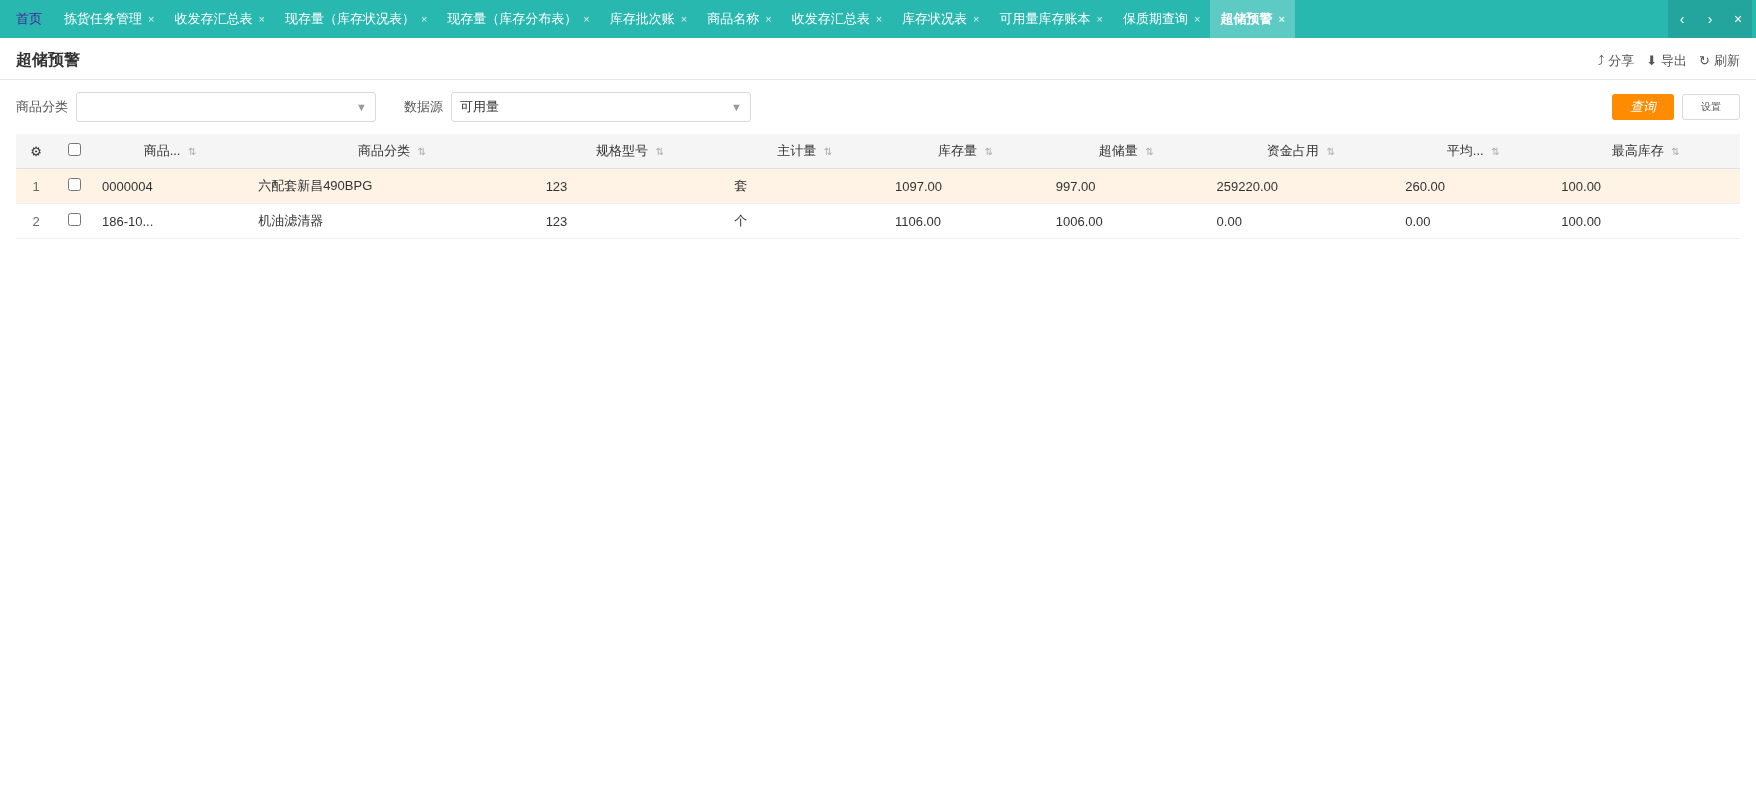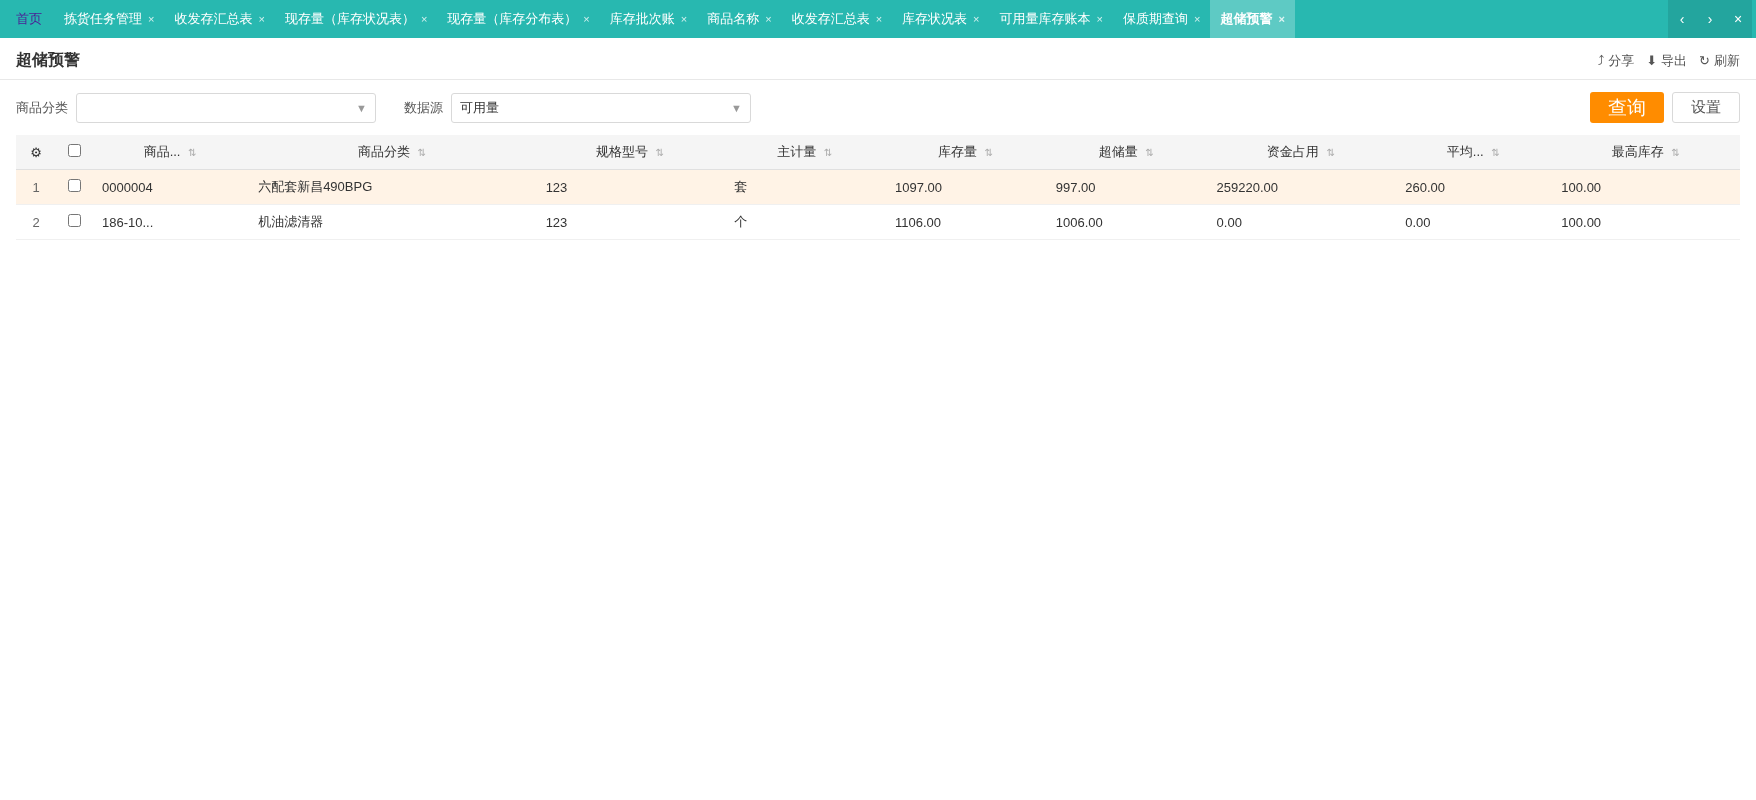--- a/index.html
+++ b/index.html
@@ -121,30 +121,31 @@
       margin-left: auto;
       display: flex;
       gap: 8px;
     }
     .btn-query {
       background: #ff8c00;
       color: #fff;
       border: none;
       border-radius: 3px;
       padding: 2px 18px;
-      font-size: 19px;
-      cursor: pointer;
+      font-size: 13px;
+      cursor: pointer;
+      font-style: italic;
     }
     .btn-settings {
       background: #fff;
       color: #555;
       border: 1px solid #d9d9d9;
       border-radius: 3px;
       padding: 5px 18px;
-      font-size: 15px;
+      font-size: 10px;
       cursor: pointer;
     }
 
     
     .table-wrapper {
       padding: 0 16px;
     }
     table {
       width: 100%;
       border-collapse: collapse;

